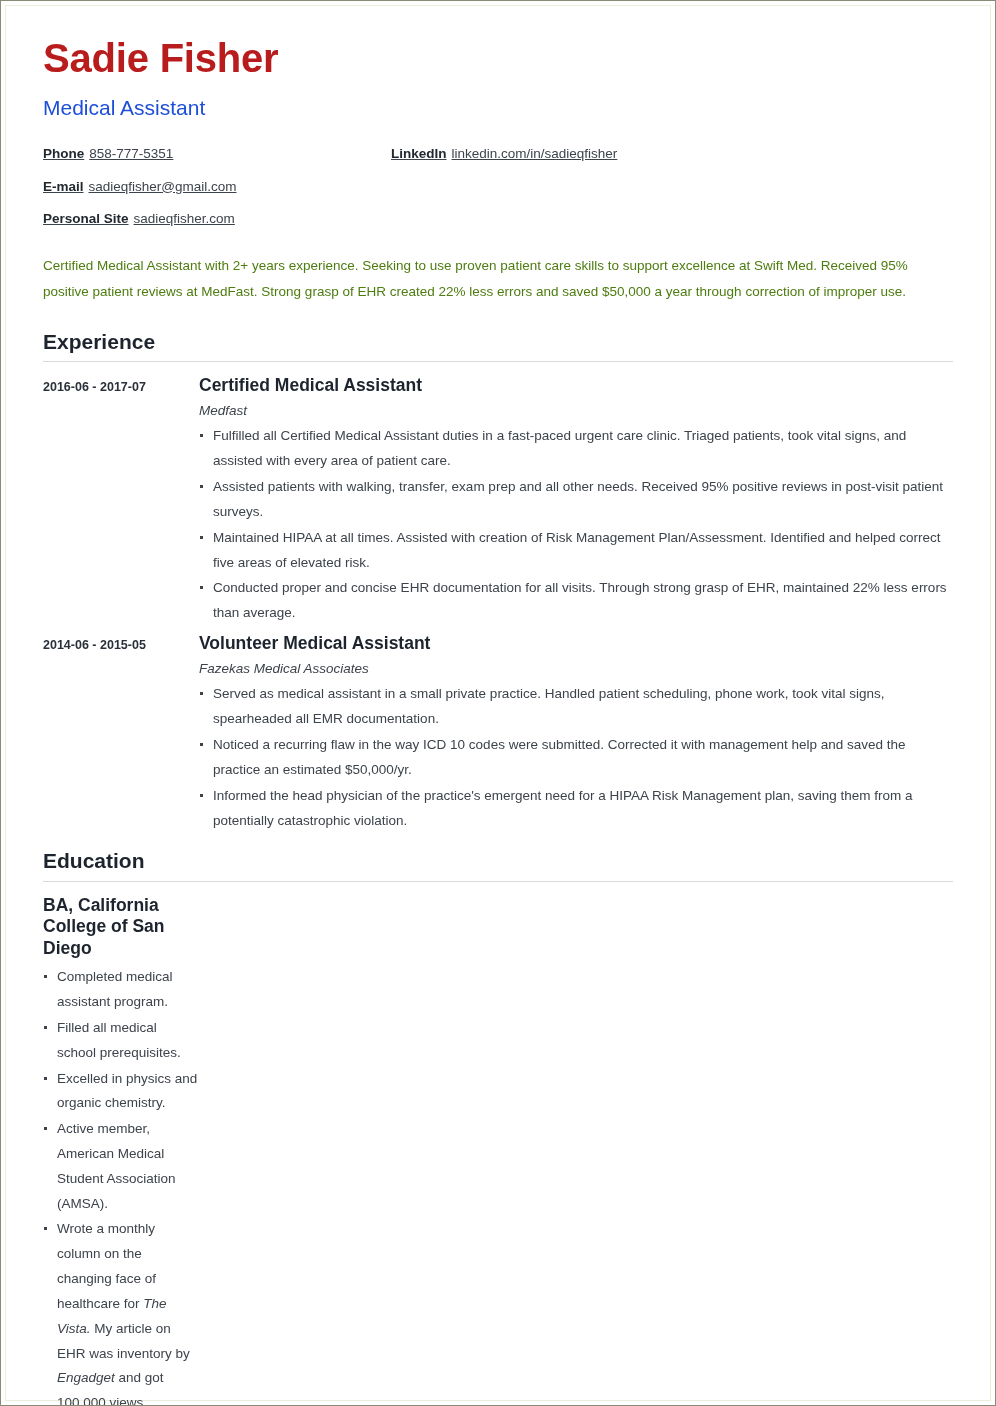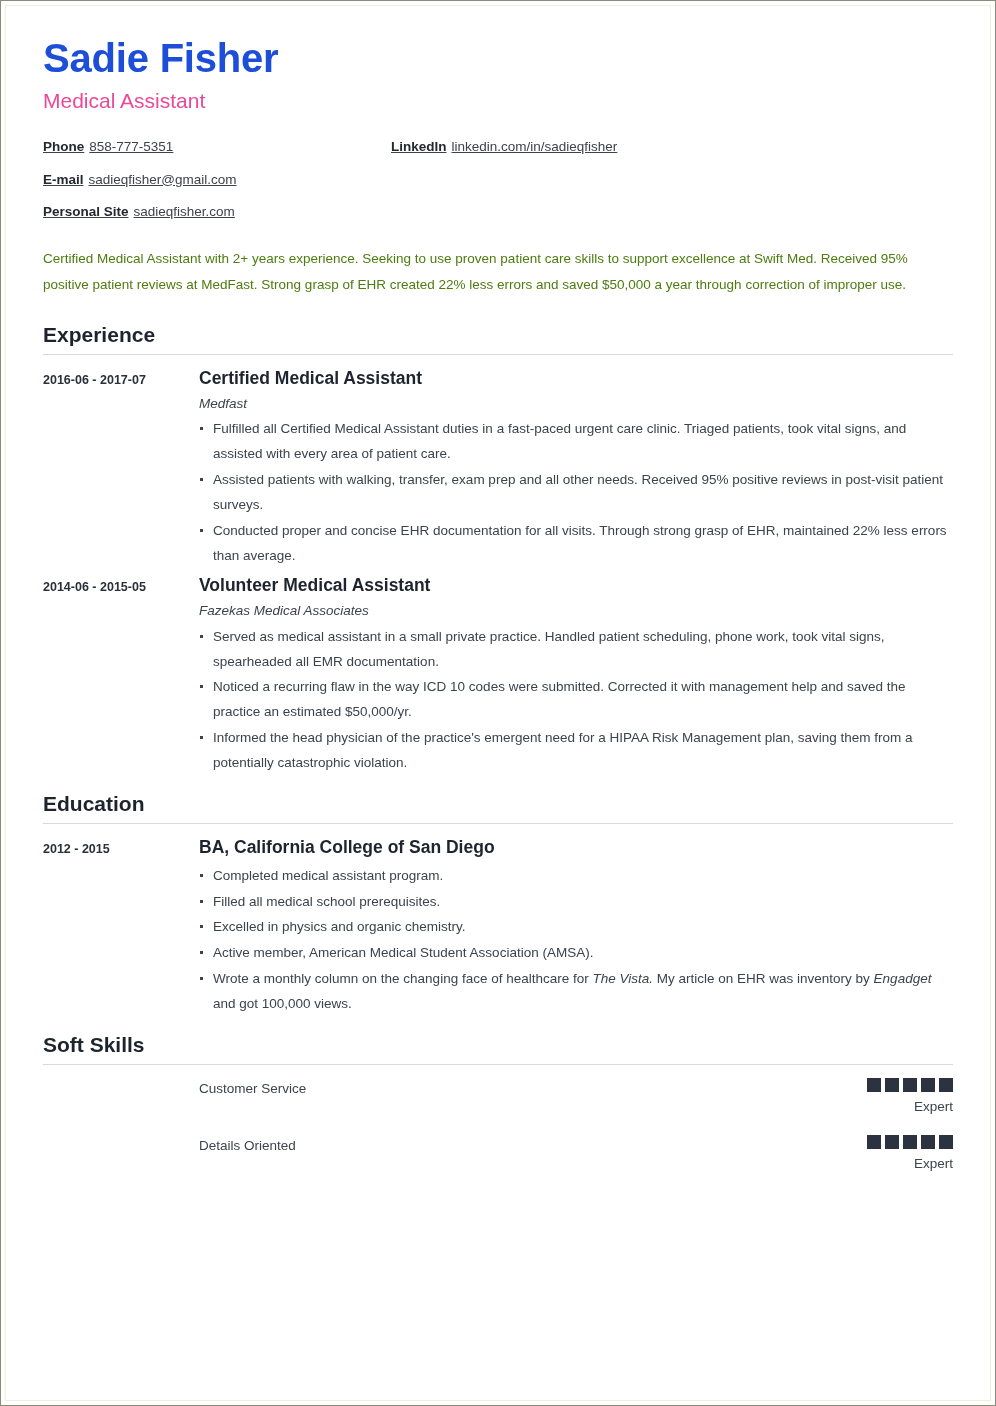--- a/index.html
+++ b/index.html
@@ -36,30 +36,30 @@
   .content {
     position: relative;
     padding: 36px 42px 0 42px;
     box-sizing: border-box;
   }
 
   
   .name {
     font-size: 40px;
     font-weight: bold;
-    color: #1d4ed8;
+    color: #b91c1c;
     letter-spacing: -0.2px;
     line-height: 1.08;
     margin: 0 0 8px 0;
   }
   .job-title {
     font-size: 21px;
     font-weight: normal;
-    color: #ec4899;
-    margin: 8px 0 26px 0;
+    color: #1d4ed8;
+    margin: 15px 0 26px 0;
     line-height: 1.2;
   }
 
   
   .contact {
     display: grid;
     grid-template-columns: 348px 1fr;
     row-gap: 16px;
     margin-bottom: 26px;
   }
@@ -232,20 +232,21 @@
       <div class="section-rule"></div>
 
       <div class="entry">
         <div class="entry-date">2016-06 - 2017-07</div>
         <div class="entry-body">
           <div class="entry-title">Certified Medical Assistant</div>
           <div class="entry-org">Medfast</div>
           <ul class="bullets">
             <li>Fulfilled all Certified Medical Assistant duties in a fast-paced urgent care clinic. Triaged patients, took vital signs, and assisted with every area of patient care.</li>
             <li>Assisted patients with walking, transfer, exam prep and all other needs. Received 95% positive reviews in post-visit patient surveys.</li>
+            <li>Maintained HIPAA at all times. Assisted with creation of Risk Management Plan/Assessment. Identified and helped correct five areas of elevated risk.</li>
             <li>Conducted proper and concise EHR documentation for all visits. Through strong grasp of EHR, maintained 22% less errors than average.</li>
           </ul>
         </div>
       </div>
 
       <div class="entry">
         <div class="entry-date">2014-06 - 2015-05</div>
         <div class="entry-body">
           <div class="entry-title">Volunteer Medical Assistant</div>
           <div class="entry-org">Fazekas Medical Associates</div>
@@ -256,21 +257,20 @@
           </ul>
         </div>
       </div>
     </div>
 
     <div class="section">
       <h2 class="section-head">Education</h2>
       <div class="section-rule"></div>
 
       <div class="entry">
-        <div class="entry-date">2012 - 2015</div>
         <div class="entry-body">
           <div class="entry-title">BA, California College of San Diego</div>
           <ul class="bullets">
             <li>Completed medical assistant program.</li>
             <li>Filled all medical school prerequisites.</li>
             <li>Excelled in physics and organic chemistry.</li>
             <li>Active member, American Medical Student Association (AMSA).</li>
             <li><span>Wrote a monthly column on the changing face of healthcare for </span><span class="it">The Vista.</span><span> My article on EHR was inventory by </span><span class="it">Engadget</span><span> and got 100,000 views.</span></li>
           </ul>
         </div>

